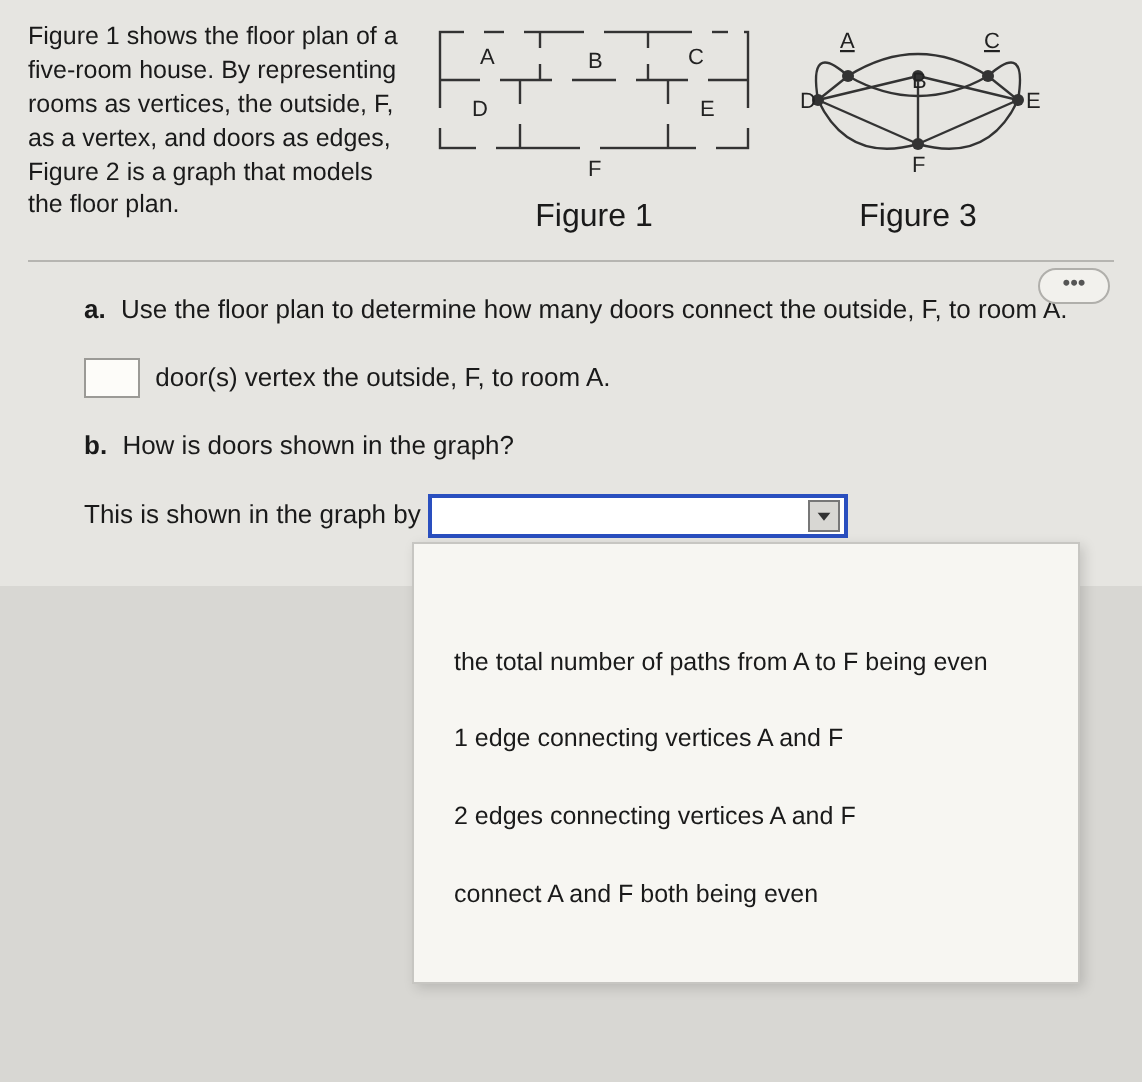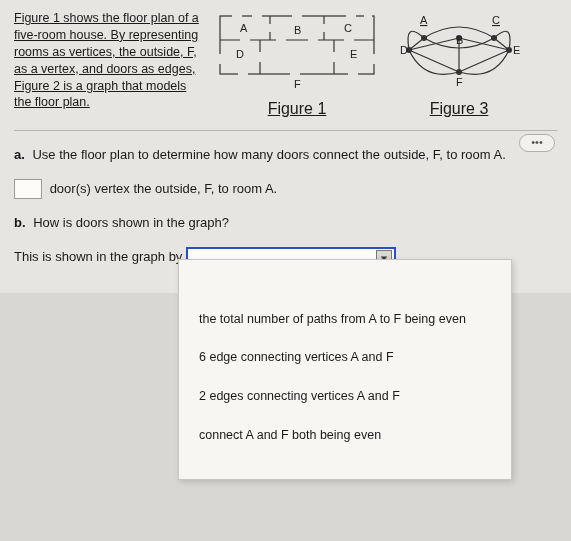--- a/index.html
+++ b/index.html
@@ -16,21 +16,20 @@
     position: relative;
   }
   .page {
     padding: 10px 14px;
     background: #e6e5e1;
   }
   .top-row {
     display: flex;
     gap: 8px;
     align-items: flex-start;
-    text-decoration: underline;
   }
   .intro-text {
     width: 190px;
     line-height: 1.35;
     font-size: 12.5px;
   }
   .figures {
     flex: 1;
     display: flex;
     gap: 12px;
@@ -56,21 +55,21 @@
     width: 36px;
     height: 18px;
     border: 1px solid #b0afab;
     border-radius: 9px;
     background: #f2f1ed;
     text-align: center;
     font-size: 11px;
     line-height: 14px;
     color: #555;
   }
-  .question-block { margin-bottom: 14px; line-height: 1.5; }
+  .question-block { margin-bottom: 14px; line-height: 1.5; margin-left: 28px; }
   .qa-label { font-weight: bold; margin-right: 4px; }
   .input-small {
     width: 28px;
     height: 20px;
     border: 1px solid #9b9a96;
     background: #fdfcf9;
     vertical-align: middle;
     margin-right: 4px;
   }
   .dropdown-wrap {
@@ -93,21 +92,21 @@
     height: 16px;
     background: #d8d7d3;
     border: 1px solid #777;
     display: flex;
     align-items: center;
     justify-content: center;
   }
   .dropdown-arrow svg { width: 8px; height: 8px; }
   .dropdown-menu {
     position: absolute;
-    top: 12px;
+    top: 24px;
     left: -8px;
     width: 334px;
     background: #f7f6f2;
     border: 1px solid #c7c6c2;
     box-shadow: 2px 2px 6px rgba(0,0,0,0.15);
     padding: 40px 18px 24px 18px;
   }
   .dropdown-option {
     padding: 10px 2px;
     font-size: 12.5px;
@@ -238,20 +237,20 @@
       <div class="dropdown-field">
         <span></span>
         <span class="dropdown-arrow">
           <svg viewBox="0 0 10 10">
               <polygon points="1,3 9,3 5,8" fill="#333"></polygon>
             </svg>
         </span>
       </div>
       <div class="dropdown-menu">
         <div class="dropdown-option">the total number of paths from A to F being even</div>
-        <div class="dropdown-option">6 edge connecting vertices A and F</div>
+        <div class="dropdown-option">1 edge connecting vertices A and F</div>
         <div class="dropdown-option">2 edges connecting vertices A and F</div>
         <div class="dropdown-option">connect A and F both being even</div>
       </div>
     </div>
   </div>
 
 </div>
 
 </body></html>

